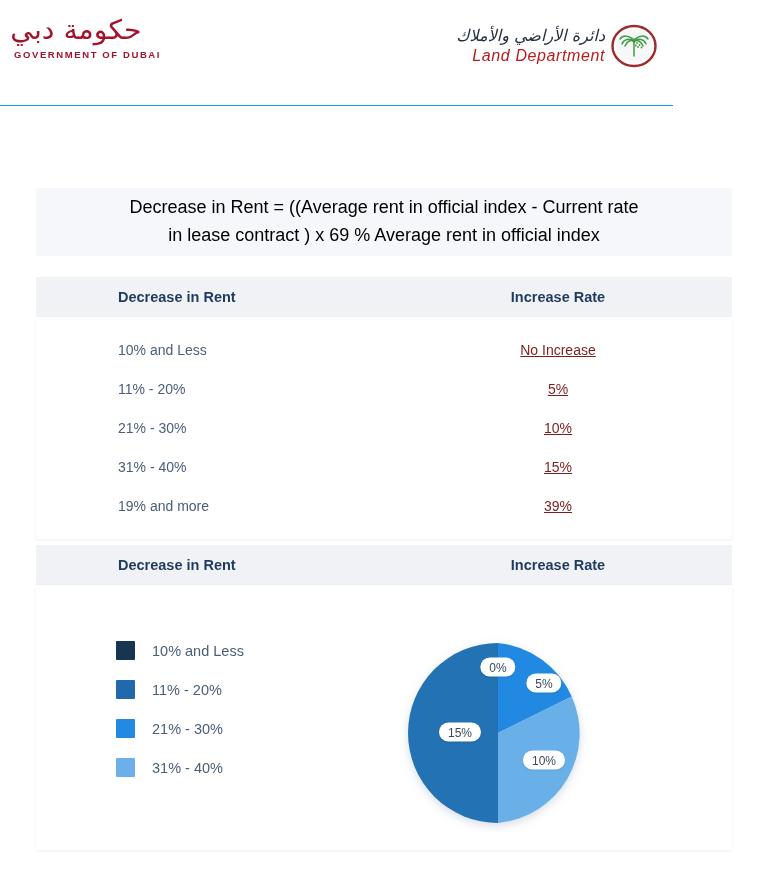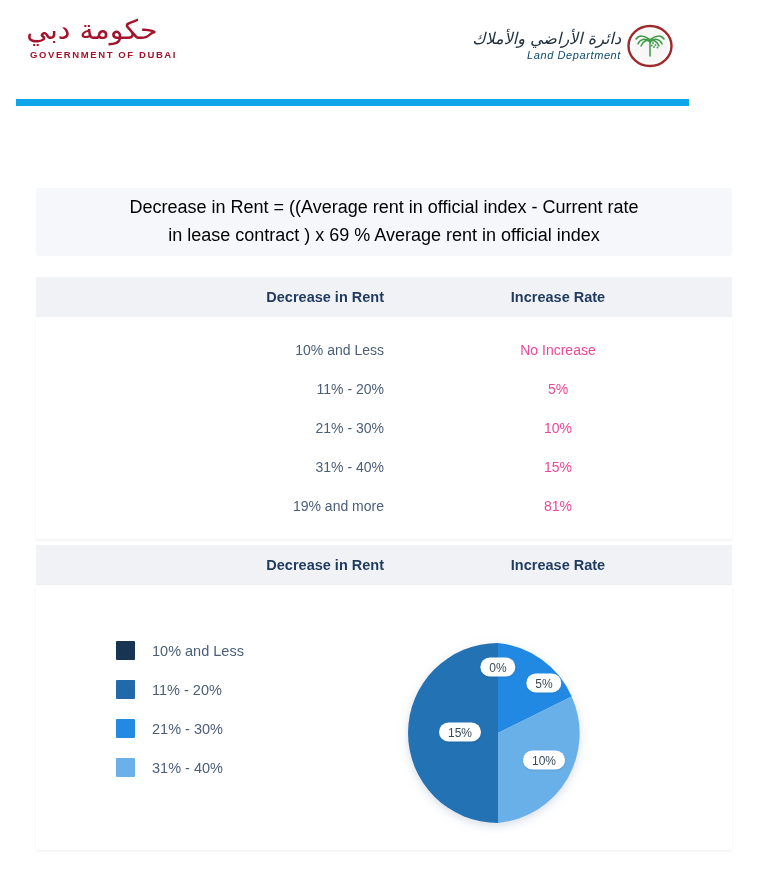--- a/index.html
+++ b/index.html
@@ -6,43 +6,43 @@
   html, body {
     width:768px; height:896px;
     background:#ffffff;
     font-family:"Liberation Sans", sans-serif;
     -webkit-font-smoothing:antialiased;
   }
   .page { position:relative; width:768px; height:896px; background:#fff; overflow:hidden; }
 
   
   .logobar {
-    position:absolute; left:16px; top:0; width:673px; height:106px;
-    background:#ffffff; border-bottom:7px solid #0ea5e9;
+    position:absolute; left:0; top:0; width:673px; height:106px;
+    background:#ffffff; border-bottom:1px solid #0ea5e9;
   }
   .gov-logo { position:absolute; left:14px; top:16px; width:150px; height:60px; }
   .gov-logo .arabic {
     font-family:"DejaVu Sans", sans-serif;
     font-size:27px; color:#A3132C; line-height:1;
     letter-spacing:-1px; white-space:nowrap;
     transform:scaleX(1.05);
   }
   .gov-logo .eng {
     margin-top:6px; font-size:9.5px; color:#A3132C;
     letter-spacing:1.6px; font-weight:bold; white-space:nowrap;
   }
 
   .dld-logo { position:absolute; right:16px; top:16px; height:60px; display:flex; align-items:center; gap:6px; }
   .dld-text { text-align:right;font-style:italic; }
   .dld-text .ar {
     font-family:"DejaVu Sans", sans-serif;
     font-size:16px; color:#22313f; line-height:1.25; white-space:nowrap; direction:rtl;
   }
   .dld-text .en {
-    font-size:11px; color:#0c4a6e; line-height:1.25;
+    font-size:16px; color:#b91c1c; line-height:1.25;
     letter-spacing:0.6px; white-space:nowrap; font-weight:500;
   }
   .dld-emblem { width:46px; height:46px; flex:0 0 auto; }
 
   
   .titlebar {
     position:absolute; left:0; top:108px; width:768px; height:48px;
     background:#1A3D5C; display:flex; align-items:center; justify-content:center;
   }
   .titlebar .t { color:#ffffff; font-size:21px; letter-spacing:.2px; }
@@ -56,27 +56,27 @@
   .formula .txt { color:#000000; font-size:18px; line-height:1.55; padding:0 36px; }
 
   
   .card { position:absolute; left:36px; width:696px; background:#ffffff; border-radius:3px; }
   .card-head {
     height:40px; background:#F0F2F5;
     display:flex; align-items:center;
   }
   .card-body { background:#ffffff; box-shadow:0 1px 3px rgba(0,0,0,.07); }
 
-  .col-a { width:50%; padding-left:58px;text-align:right; }
+  .col-a { width:50%; padding-left:82px; }
   .col-b { width:50%; text-align:center; }
   .hdr-txt { color:#1F3A5F; font-size:14.5px; font-weight:bold; }
 
   .row { height:39px; display:flex; align-items:center; }
   .row .col-a { color:#4A5E78; font-size:14px; }
-  .row .col-b { color:#ec4899; font-size:14px; }
+  .row .col-b { color:#7f1d1d; font-size:14px;text-decoration:underline; }
 
   #card-table { top:277px; }
   #card-table .card-body { padding:13px 0 14px; }
 
   #card-chart { top:545px; }
   #card-chart .card-body { height:265px; position:relative; }
 
   
   .legend { position:absolute; left:80px; top:46px; }
   .legend-item { display:flex; align-items:center; height:39px; }
@@ -159,21 +159,21 @@
       <div class="row">
         <div class="col-a">21% - 30%</div>
         <div class="col-b">10%</div>
       </div>
       <div class="row">
         <div class="col-a">31% - 40%</div>
         <div class="col-b">15%</div>
       </div>
       <div class="row">
         <div class="col-a">19% and more</div>
-        <div class="col-b">81%</div>
+        <div class="col-b">39%</div>
       </div>
 
     </div>
   </div>
 
   <div class="card" id="card-chart">
     <div class="card-head">
       <div class="col-a hdr-txt">Decrease in Rent</div>
       <div class="col-b hdr-txt">Increase Rate</div>
     </div>

